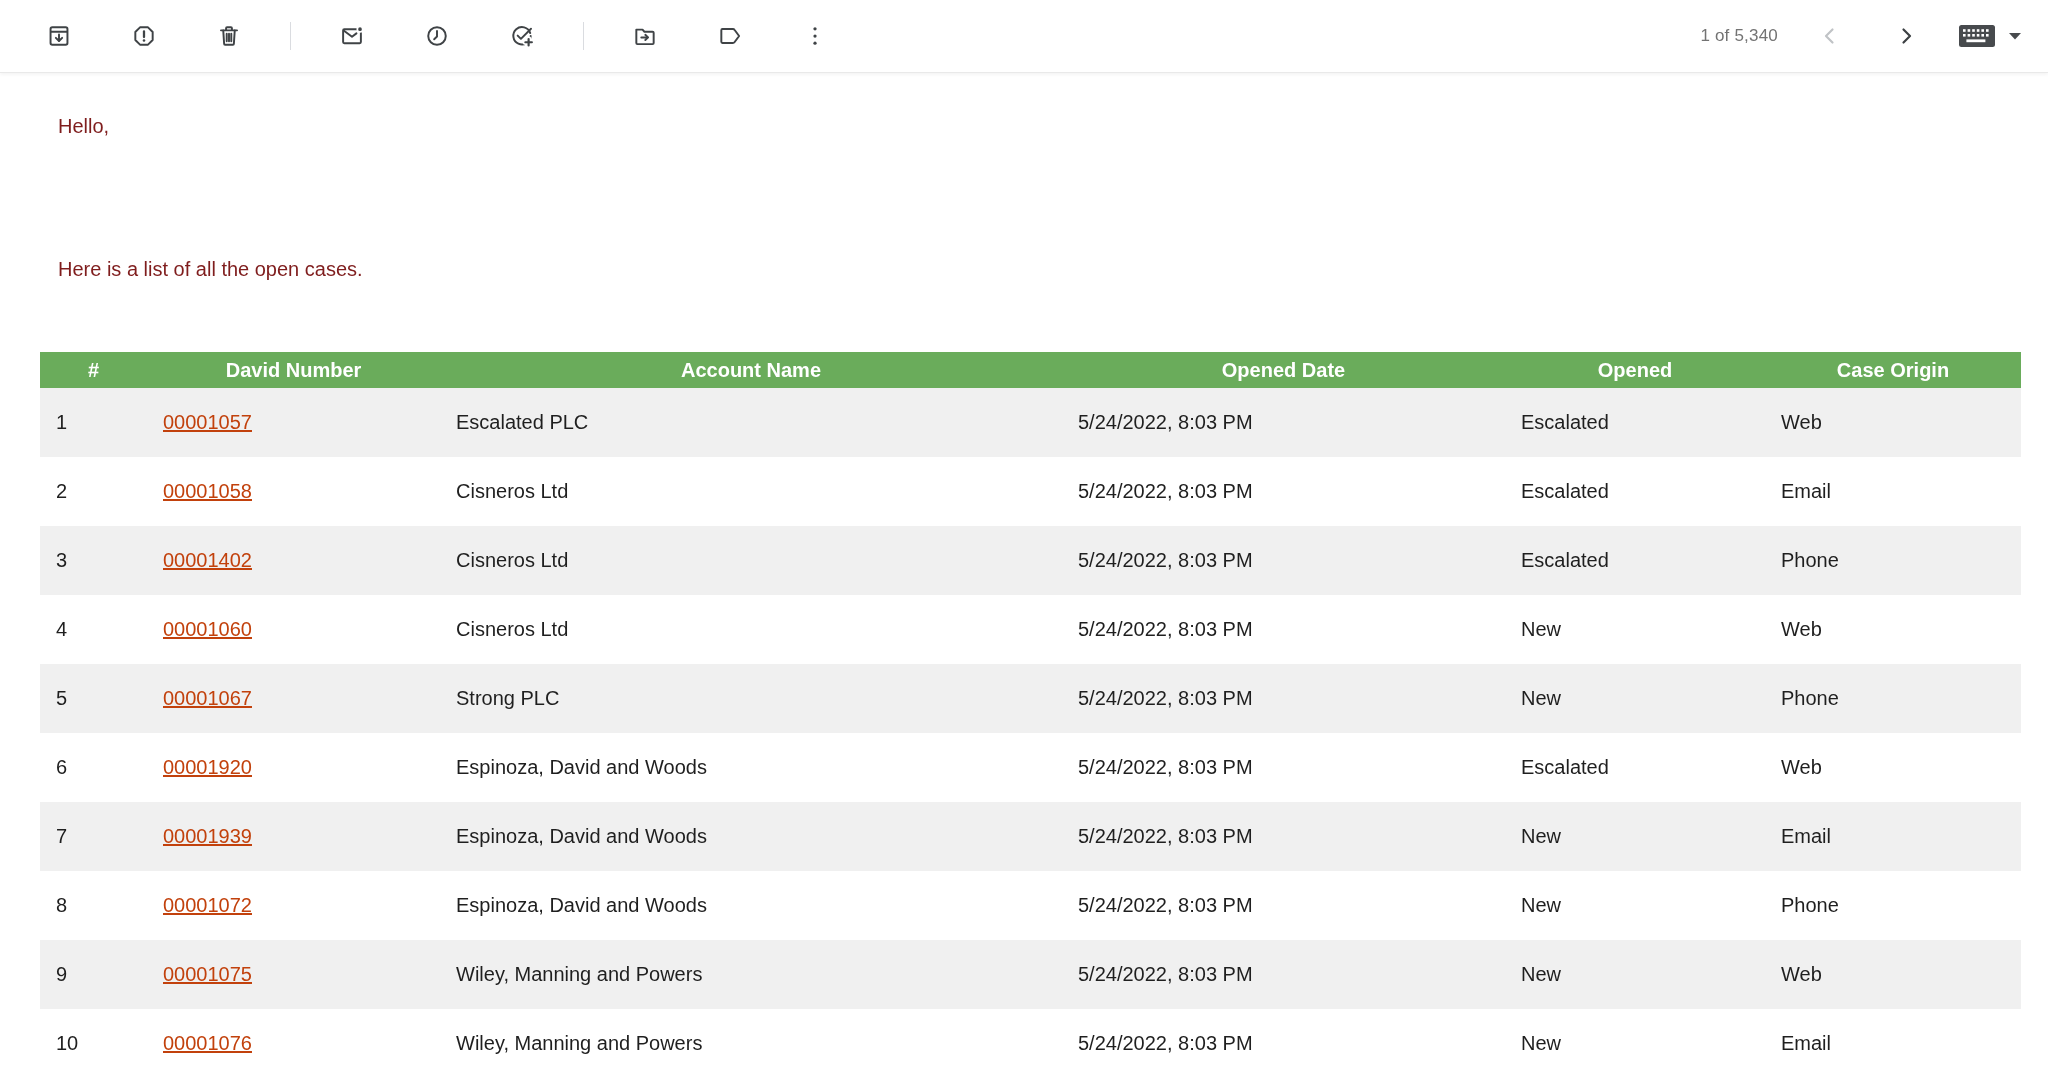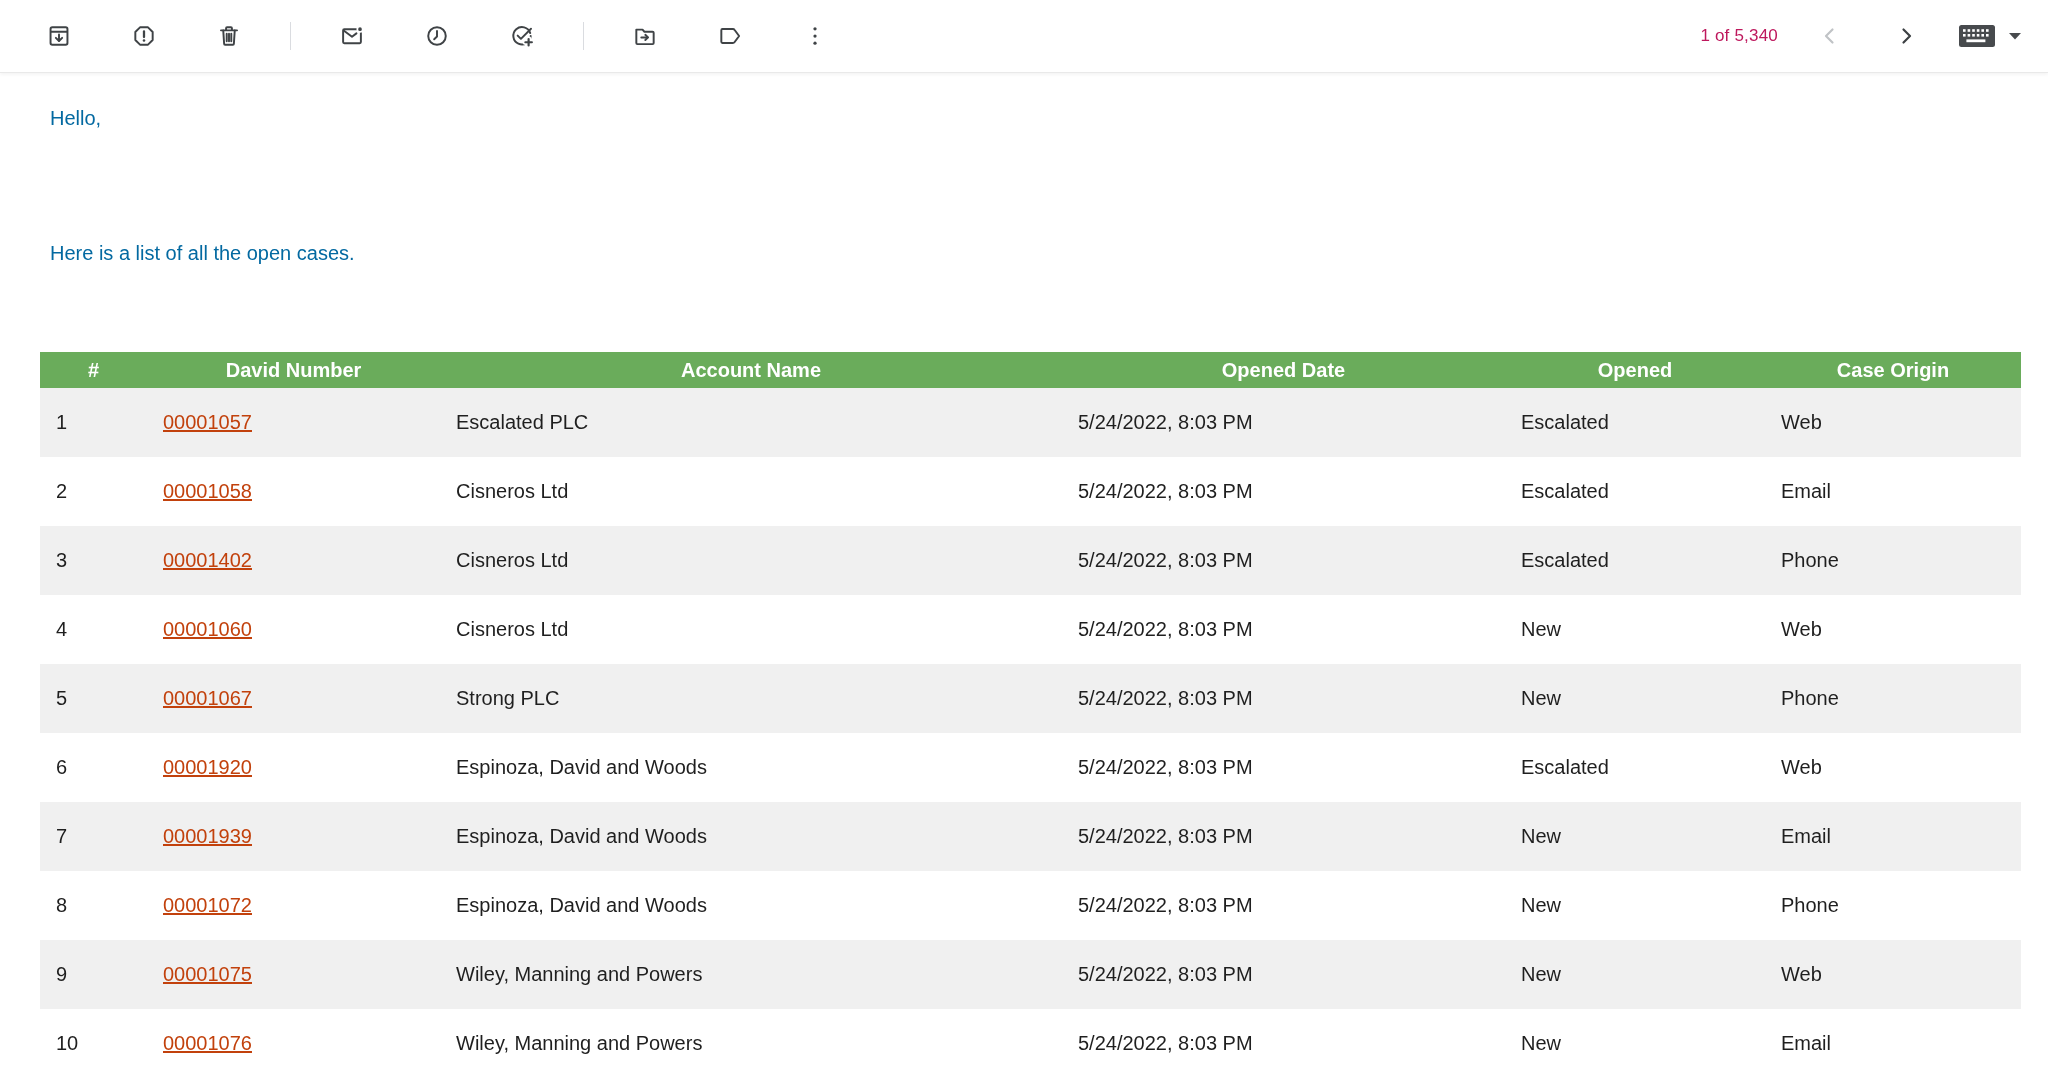--- a/index.html
+++ b/index.html
@@ -25,31 +25,31 @@
   }
   .tb-left { display: flex; align-items: center; gap: 37px; }
   .tb-right { display: flex; align-items: center; gap: 28px; }
   .icon-btn {
     width: 48px; height: 48px;
     display: flex; align-items: center; justify-content: center;
     background: none; border: none; padding: 0; cursor: pointer;
     border-radius: 50%;
   }
   .sep { width: 1px; height: 28px; background: #dadce0; }
-  .counter { font-size: 17px; color: #be185d; letter-spacing: 0.2px; white-space: nowrap; }
+  .counter { font-size: 17px; color: #737373; letter-spacing: 0.2px; white-space: nowrap; }
   .kbd-group { display: flex; align-items: center; gap: 10px; background: none; border: none; padding: 0; cursor: pointer; }
 
   svg.ic { display: block; stroke: #3f4346; fill: none; stroke-width: 1.8; stroke-linecap: round; stroke-linejoin: round; }
   svg.ic .fill { fill: #3f4346; stroke: none; }
 
   
   .email-main { position: absolute; inset: 0; }
-  .para { position: absolute; left: 42px; margin: 8px; font-size: 20px; color: #0369a1; }
+  .para { position: absolute; left: 42px; margin: 16px; font-size: 20px; color: #7f1d1d; }
   .greeting { top: 99px; }
-  .intro { top: 234px; }
+  .intro { top: 242px; }
 
   
   table.cases {
     position: absolute; left: 40px; top: 352px;
     width: 1981px;
     border-collapse: collapse;
     table-layout: fixed;
   }
   table.cases thead th {
     background: #6aac5b;

